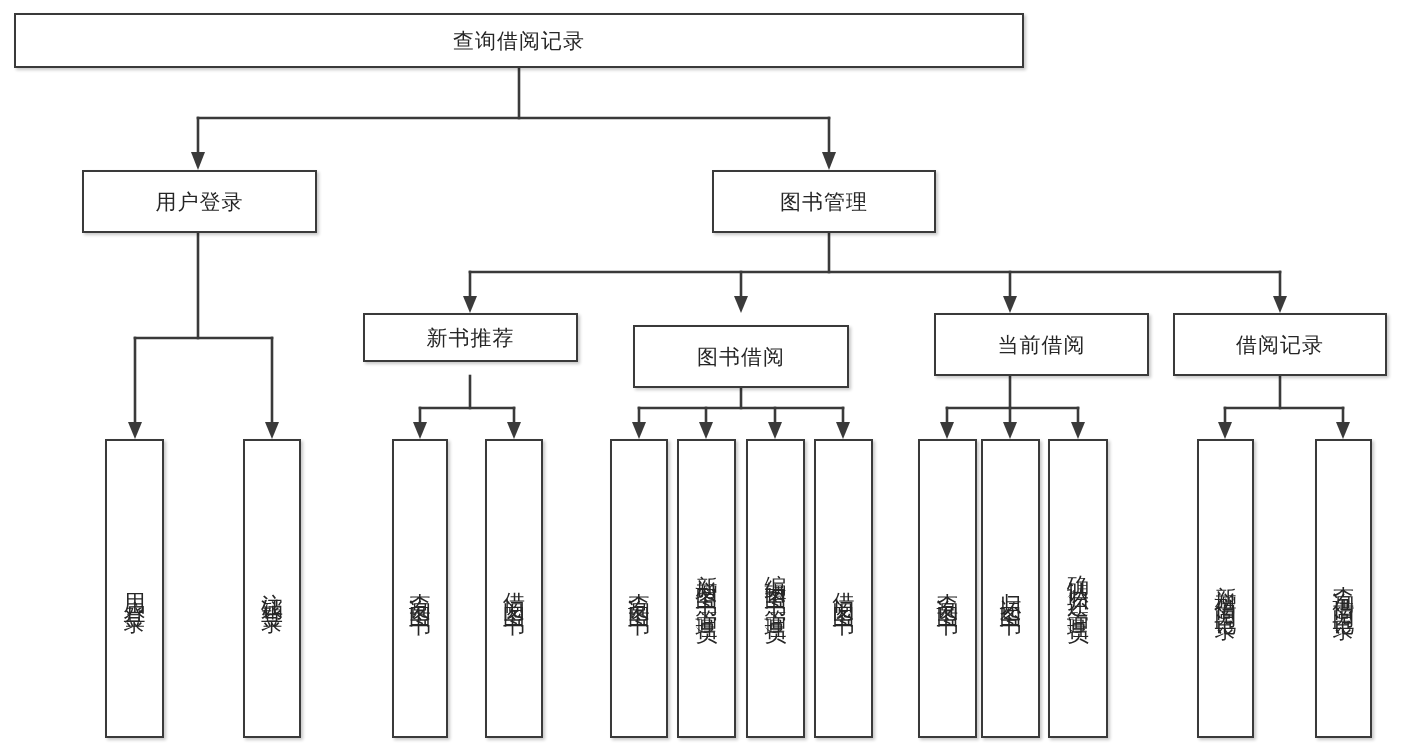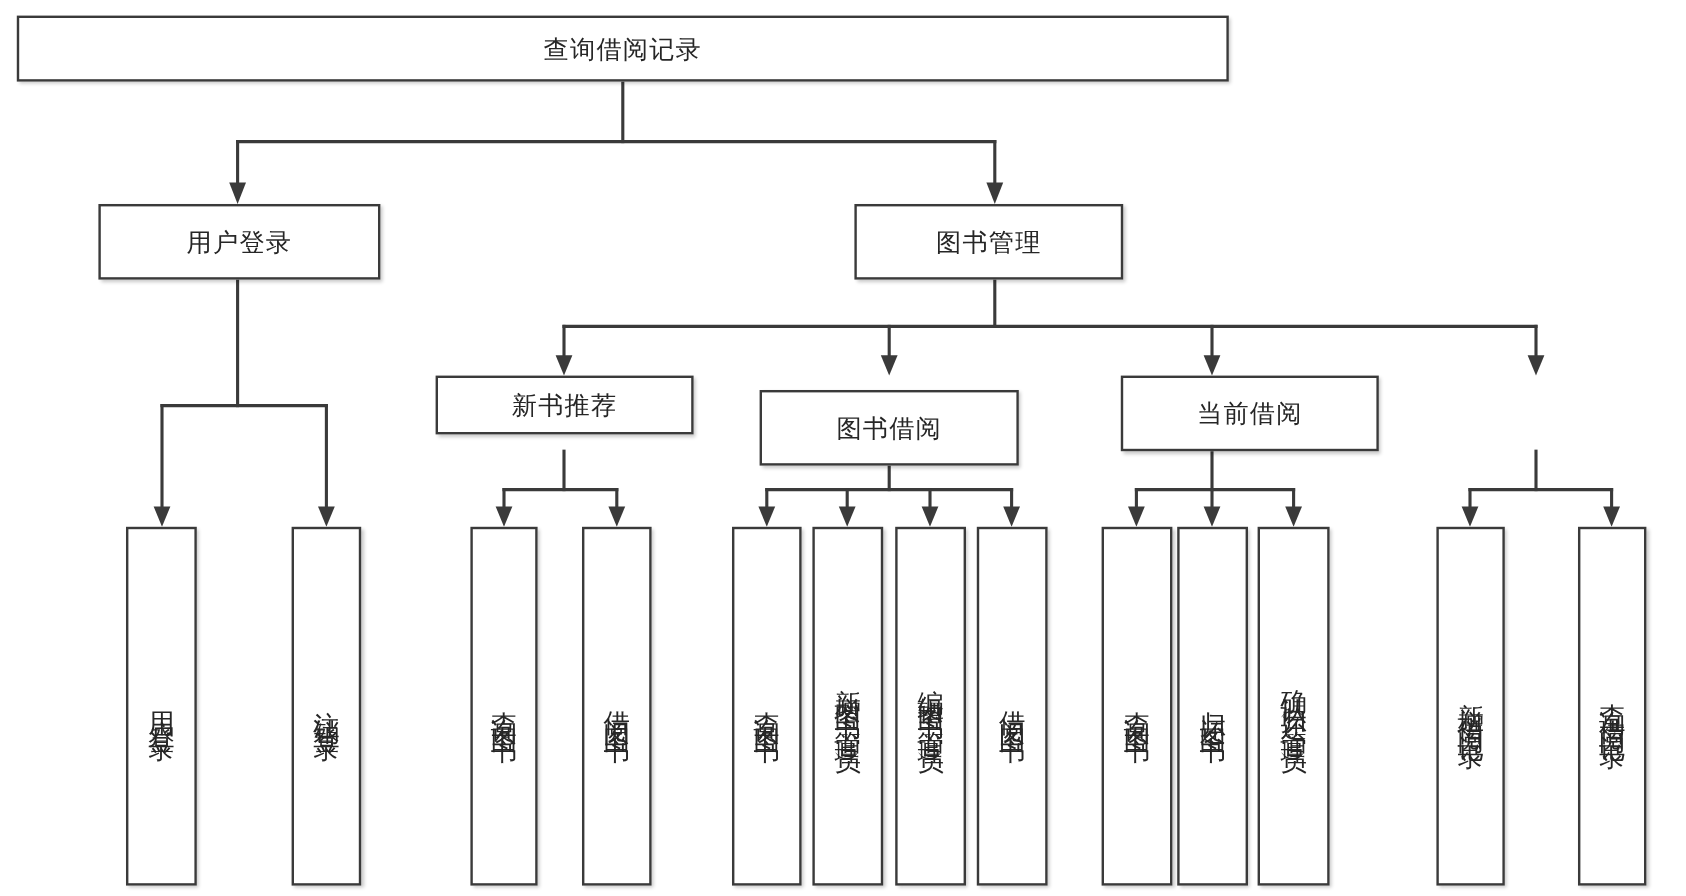--- a/index.html
+++ b/index.html
@@ -141,20 +141,21 @@
   </svg>
 
   <div class="box hbox" style="left:14px; top:13px; width:1010px; height:55px;">查询借阅记录</div>
 
   <div class="box hbox" style="left:82px; top:170px; width:235px; height:63px;">用户登录</div>
   <div class="box hbox" style="left:712px; top:170px; width:224px; height:63px;">图书管理</div>
 
   <div class="box hbox" style="left:363px; top:313px; width:215px; height:49px;">新书推荐</div>
   <div class="box hbox" style="left:633px; top:313px; width:216px; height:63px;margin-top:12px;">图书借阅</div>
   <div class="box hbox" style="left:903px; top:313px; width:215px; height:63px;margin-left:31px;">当前借阅</div>
+  <div class="box hbox" style="left:1173px; top:313px; width:214px; height:63px;">借阅记录</div>
 
   <div class="box vbox" style="left:105px; top:439px; width:59px; height:299px;">用户登录</div>
   <div class="box vbox" style="left:243px; top:439px; width:58px; height:299px;">注销登录</div>
 
   <div class="box vbox" style="left:392px; top:439px; width:56px; height:299px;">查询图书</div>
   <div class="box vbox" style="left:485px; top:439px; width:58px; height:299px;">借阅图书</div>
 
   <div class="box vbox" style="left:610px; top:439px; width:58px; height:299px;">查询图书</div>
   <div class="box vbox" style="left:677px; top:439px; width:59px; height:299px;">新增图书（管理员）</div>
   <div class="box vbox" style="left:746px; top:439px; width:59px; height:299px;">编辑图书（管理员）</div>

